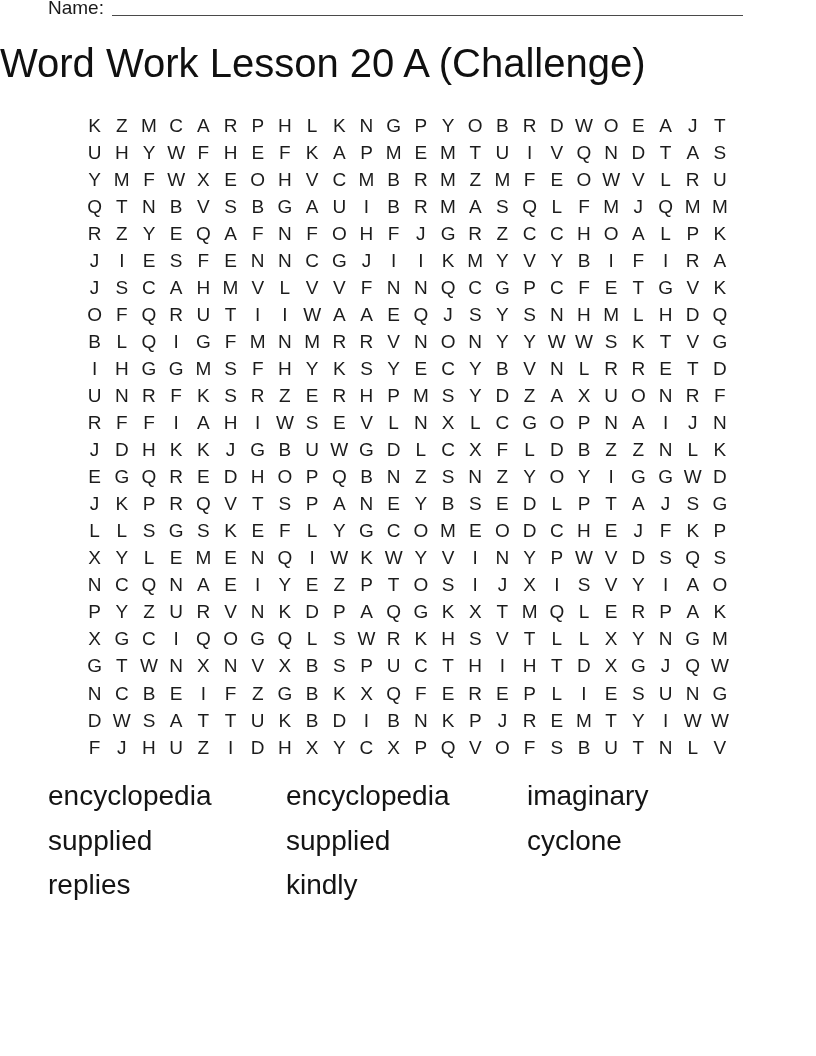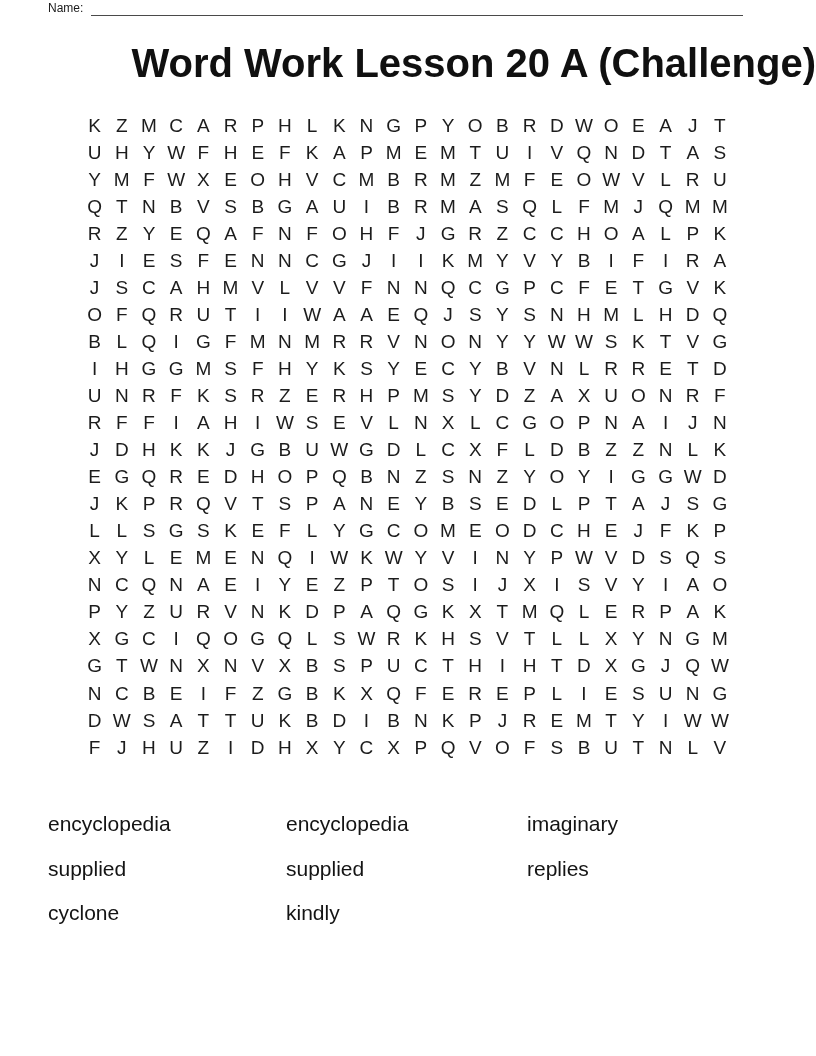--- a/index.html
+++ b/index.html
@@ -18,41 +18,41 @@
   
   .name-row {
     position: absolute;
     left: 48px;
     top: 0px;
     width: 695px;
     display: flex;
     align-items: flex-end;
   }
   .name-label {
-    font-size: 12px;
+    font-size: 19px;
     line-height: 16px;
     color: #1a1a1a;
     white-space: nowrap;
   }
   .name-line {
     flex: 1;
     height: 15px;
     margin-left: 8px;
     border-bottom: 1.5px solid #4a4a4a;
   }
   
   .title {
     position: absolute;
     top: 40px;
     left: 0;
     width: 100%;
     margin: 0;
-    text-align: right;
+    text-align: left;
     font-size: 40px;
-    font-weight: 700;
+    font-weight: 400;
     color: #101010;
     line-height: 1.15;
   }
   
   .grid {
     position: absolute;
     left: 81px;
     top: 112px;
     display: grid;
     grid-template-columns: repeat(24, 27.2px);
@@ -70,24 +70,23 @@
   .words {
     position: absolute;
     left: 48px;
     top: 779px;
     display: grid;
     grid-template-columns: 238px 241px 241px;
     grid-auto-rows: 44.5px;
     align-items: start;
   }
   .word {
-    font-size: 21px;
+    font-size: 28px;
     line-height: 1.2;
     color: #141414;
-    margin-top: 32px;
   }
 </style>
 </head>
 <body>
 
 <div class="page">
 
   <div class="name-row">
     <span class="name-label">Name:</span>
     <span class="name-line"></span>
@@ -673,18 +672,18 @@
       <span class="cell">L</span>
       <span class="cell">V</span>
     </div>
 
   <div class="words" id="word-list">
       <div class="word">encyclopedia</div>
       <div class="word">encyclopedia</div>
       <div class="word">imaginary</div>
       <div class="word">supplied</div>
       <div class="word">supplied</div>
+      <div class="word">cyclone</div>
       <div class="word">replies</div>
-      <div class="word">cyclone</div>
       <div class="word">kindly</div>
     </div>
 
 </div>
 
 </body></html>

